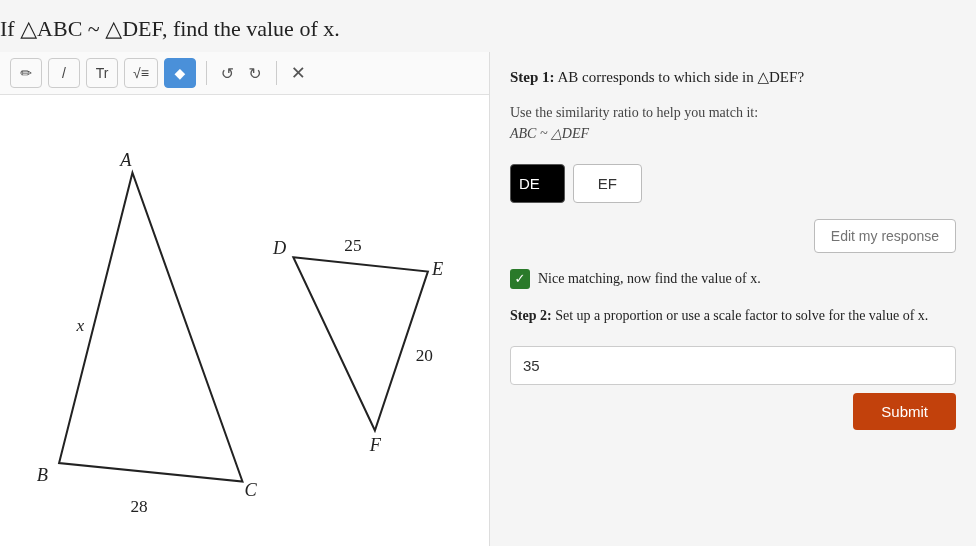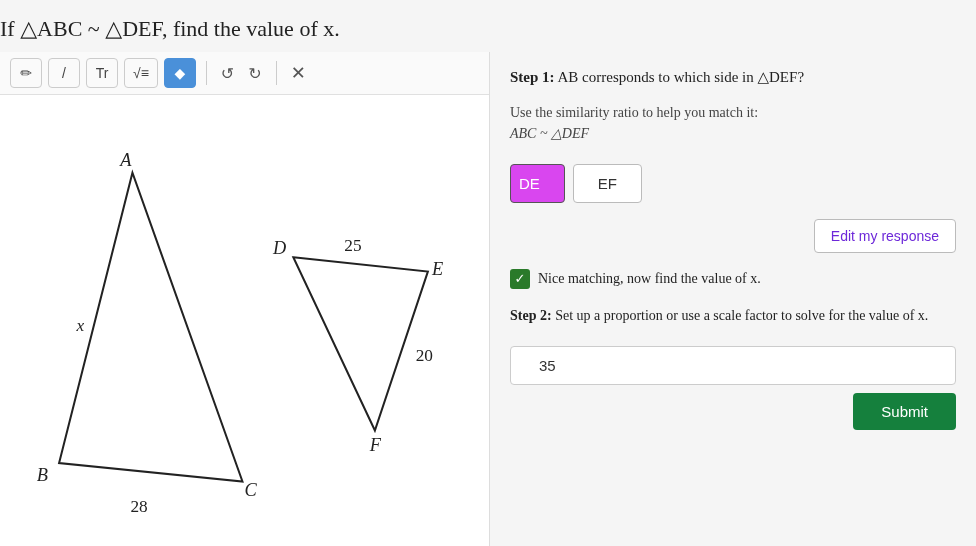--- a/index.html
+++ b/index.html
@@ -143,35 +143,35 @@
     .choice-btn {
       padding: 10px 24px;
       font-size: 15px;
       border: 1px solid #bbb;
       background: #fff;
       border-radius: 4px;
       cursor: pointer;
       color: #333;
     }
     .choice-btn.selected {
-      background: #d946ef;
+      background: #000000;
       color: #fff;
       border-color: #555;
       padding-left: 8px;
     }
 
     .edit-response-btn {
       align-self: flex-end;
       padding: 8px 16px;
       font-size: 14px;
       border: 1px solid #bbb;
       background: #fff;
       border-radius: 4px;
       cursor: pointer;
-      color: #6d28d9;
+      color: #737373;
     }
 
     .success-row {
       display: flex;
       align-items: center;
       gap: 8px;
       font-size: 14px;
       color: #222;
     }
     .check-icon {
@@ -194,32 +194,32 @@
     }
 
     .answer-input-area {
       margin-top: 4px;
       display: flex;
       flex-direction: column;
       gap: 8px;
     }
     .answer-input {
       width: 100%;
-      padding: 10px 28px;
+      padding: 10px 12px;
       font-size: 15px;
       border: 1px solid #ccc;
       border-radius: 4px;
       background: #fff;
       color: #333;
     }
 
     .submit-btn {
       align-self: flex-end;
       padding: 10px 28px;
-      background: #15803d;
+      background: #c2410c;
       color: white;
       border: none;
       border-radius: 4px;
       font-size: 15px;
       cursor: pointer;
     }
   </style>
 </head>
 <body>
 

